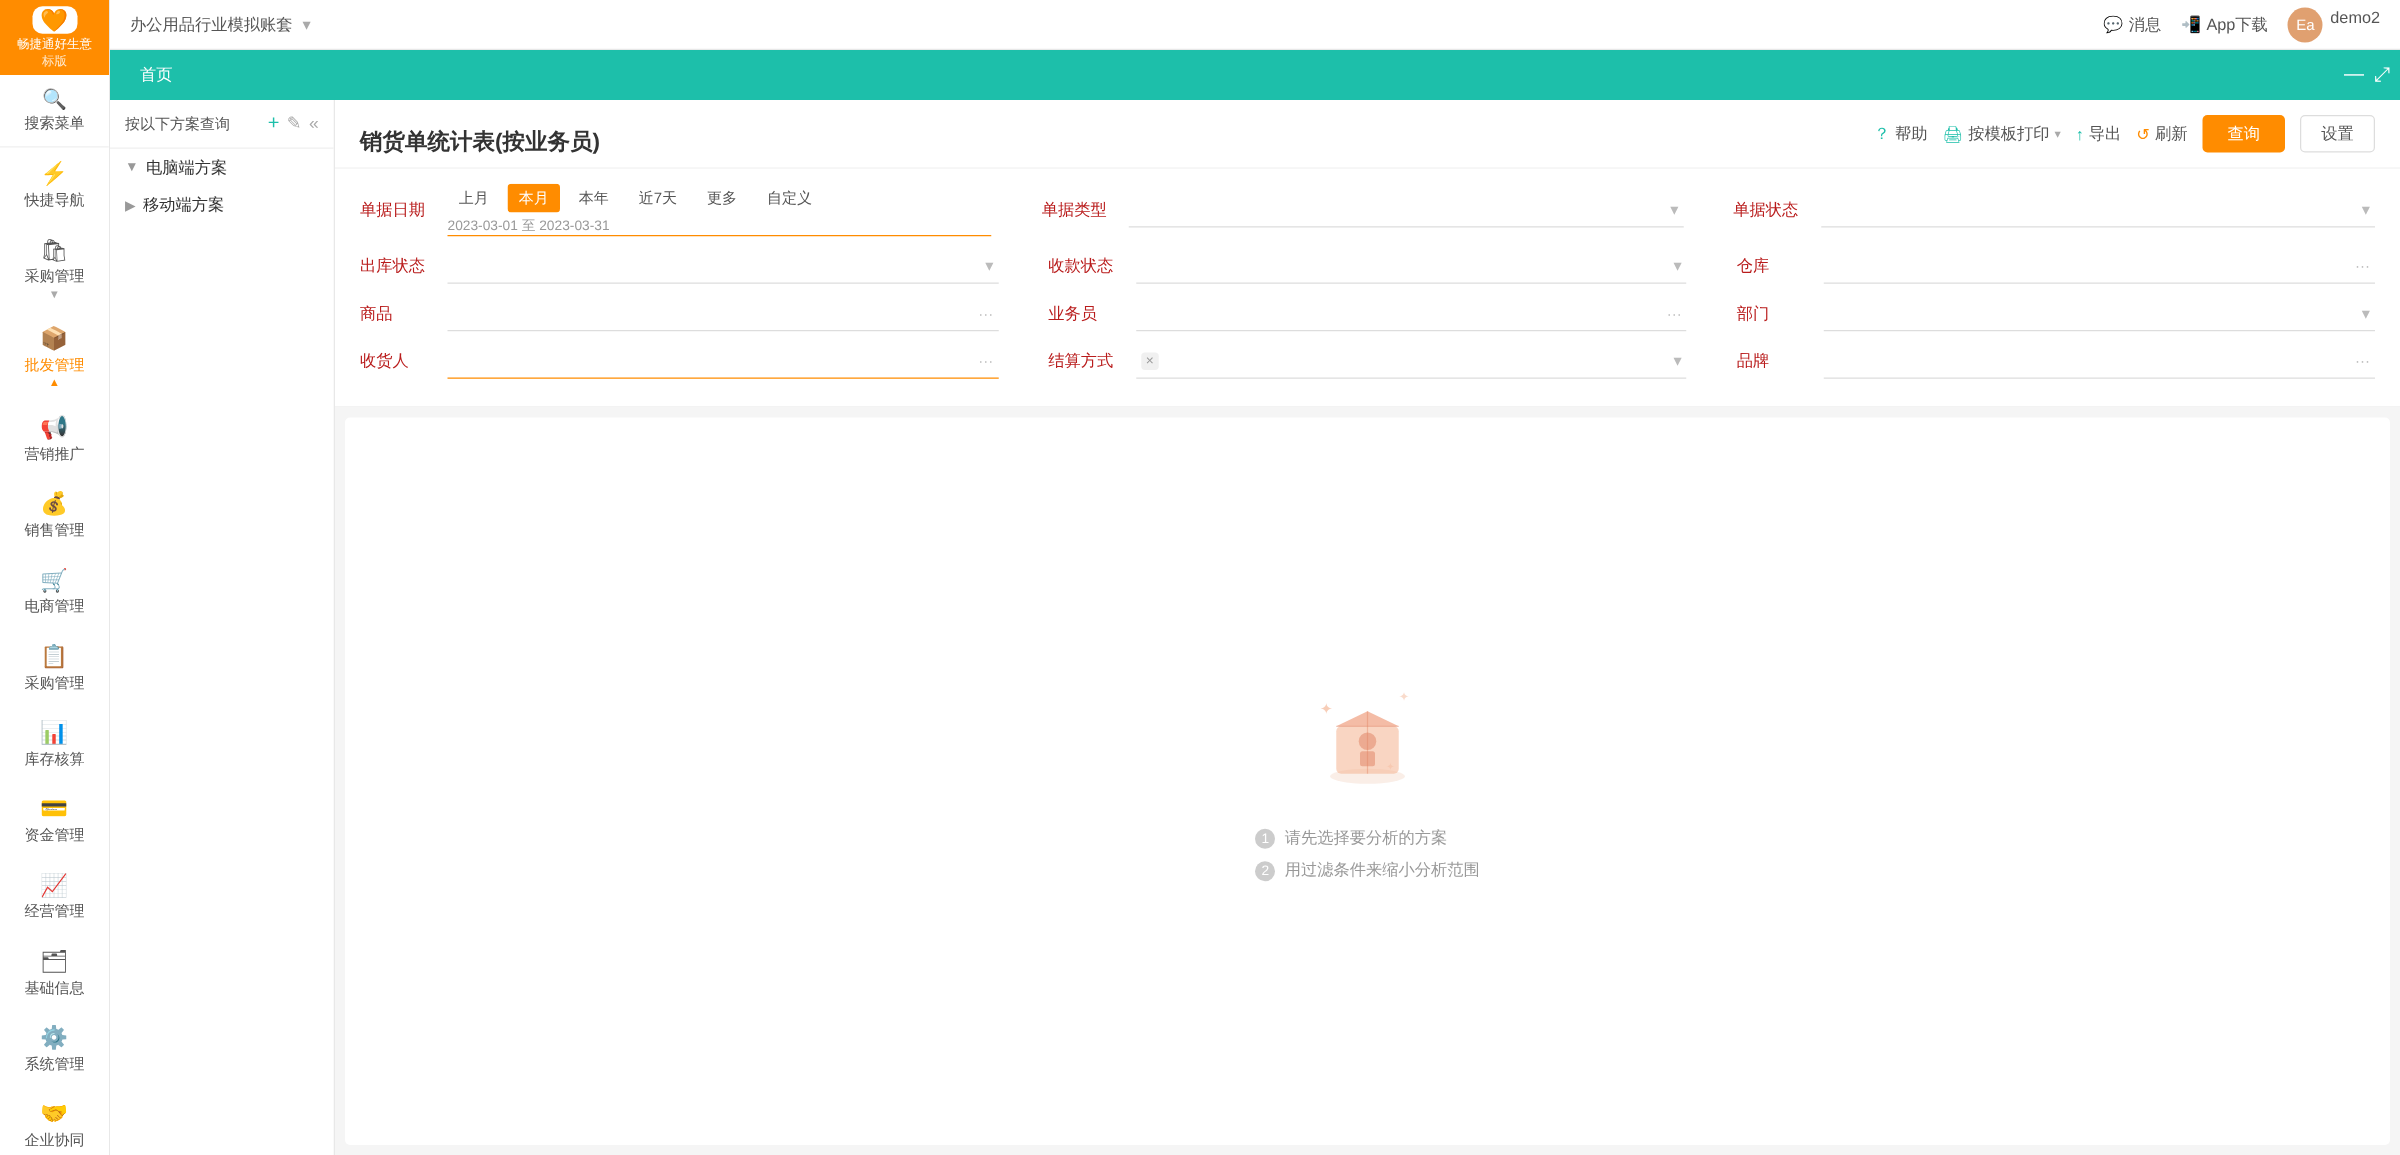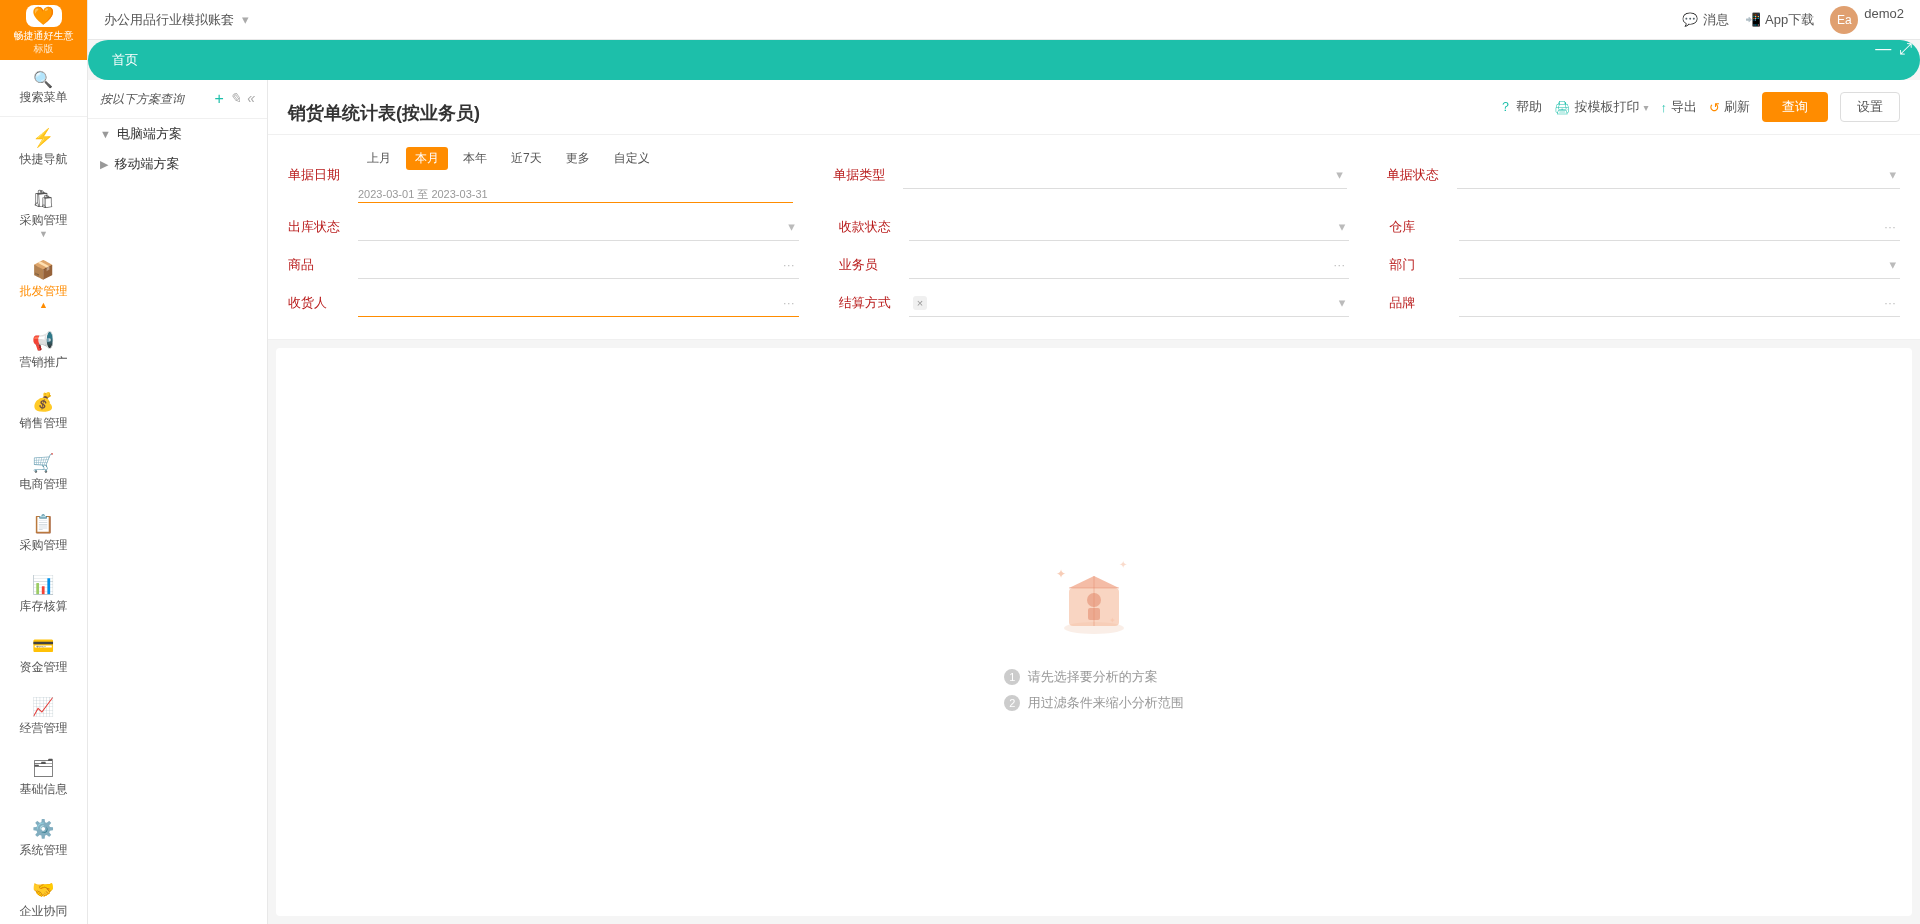--- a/index.html
+++ b/index.html
@@ -91,23 +91,22 @@
       display: flex; align-items: center; justify-content: center;
       color: #fff;
       font-size: 12px;
     }
 
     
     .tabbar {
       height: 40px;
       background: #1dbfaa;
       display: flex;
-      align-items: flex-start;
+      align-items: center;
       padding: 0 8px;
-      border-radius: 20px;
     }
     .tab {
       height: 40px;
       display: flex;
       align-items: center;
       padding: 0 16px;
       cursor: pointer;
       font-size: 13px;
       color: rgba(255,255,255,0.85);
       position: relative;
@@ -156,21 +155,20 @@
       flex-shrink: 0;
     }
     .left-panel-header {
       padding: 10px 12px;
       display: flex;
       align-items: center;
       justify-content: space-between;
       border-bottom: 1px solid #f0f0f0;
       font-size: 13px;
       color: #333;
-      font-style: italic;
     }
     .left-panel-header .actions {
       display: flex;
       gap: 6px;
       color: #1dbfaa;
       font-size: 14px;
     }
     .tree-item {
       padding: 6px 12px;
       display: flex;
@@ -284,21 +282,21 @@
       position: relative;
       cursor: pointer;
       gap: 4px;
     }
     .filter-control .more-icon { margin-left: auto; color: #bbb; font-size: 12px; }
     .filter-control .dropdown-icon { margin-left: auto; color: #bbb; }
     .filter-date-buttons {
       display: flex;
       gap: 6px;
       align-items: center;
-      margin-bottom: 16px;
+      margin-bottom: 2px;
     }
     .date-btn {
       padding: 2px 8px;
       border-radius: 3px;
       cursor: pointer;
       font-size: 12px;
       color: #555;
       border: 1px solid transparent;
     }
     .date-btn.active {

